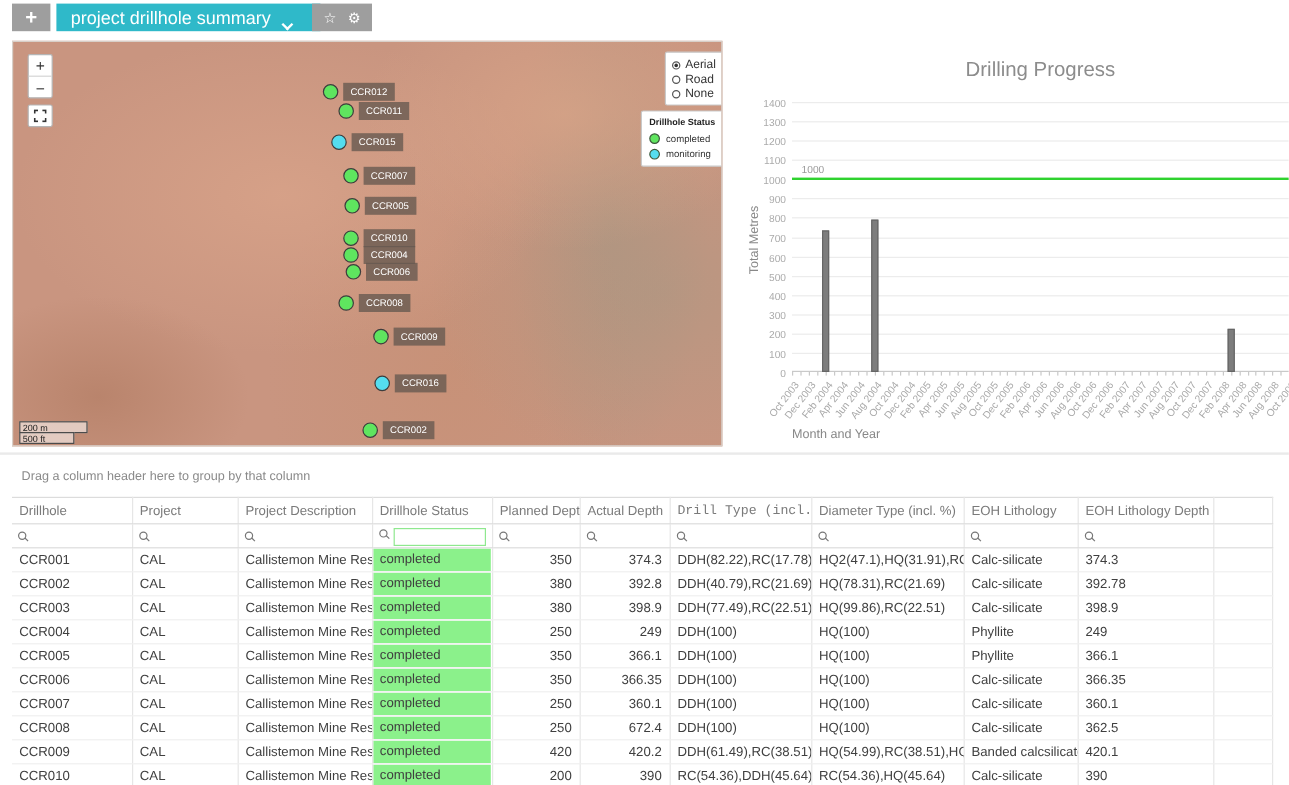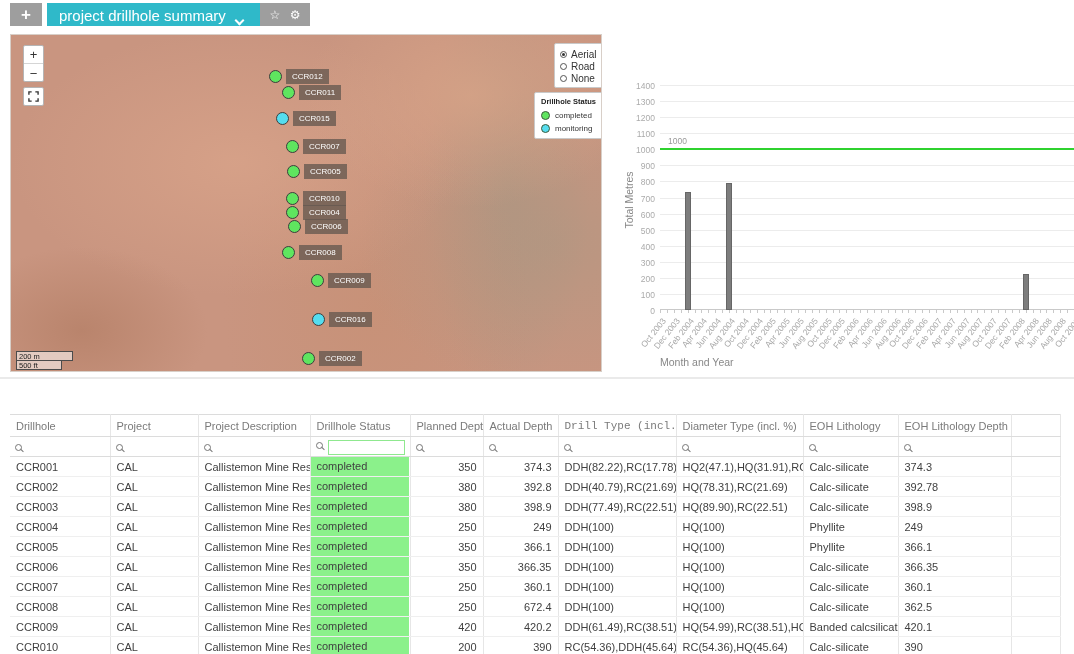--- a/index.html
+++ b/index.html
@@ -172,20 +172,21 @@
       <div class="marker-label" style="left: 317px; top: 238px;">CCR009</div>
       <div class="marker-dot" style="left: 300px; top: 239px; background: rgb(95, 229, 95);"></div>
       <div class="marker-label" style="left: 318px; top: 277px;">CCR016</div>
       <div class="marker-dot" style="left: 301px; top: 278px; background: rgb(85, 221, 239);"></div>
       <div class="marker-label" style="left: 308px; top: 316px;">CCR002</div>
       <div class="marker-dot" style="left: 291px; top: 317px; background: rgb(95, 229, 95);"></div>
     </div>
 </div>
 
 <div class="chart">
+  <div class="chart-title">Drilling Progress</div>
   <div class="chart-ylabel">Total Metres</div>
   <div class="plot">
       <div class="gridline" style="top: 208.929px;"></div>
       <div class="gridline" style="top: 192.857px;"></div>
       <div class="gridline" style="top: 176.786px;"></div>
       <div class="gridline" style="top: 160.714px;"></div>
       <div class="gridline" style="top: 144.643px;"></div>
       <div class="gridline" style="top: 128.571px;"></div>
       <div class="gridline" style="top: 112.5px;"></div>
       <div class="gridline" style="top: 96.4286px;"></div>
@@ -305,20 +306,21 @@
       <div class="bar" style="left: 24.6px; top: 106.875px; height: 118.125px; background: rgb(125, 125, 125);"></div>
       <div class="bar" style="left: 66px; top: 98.0357px; height: 126.964px; background: rgb(125, 125, 125);"></div>
       <div class="bar" style="left: 362.7px; top: 188.839px; height: 36.1607px; background: rgb(125, 125, 125);"></div>
       <div class="refline" style="top: 63.2857px; background: rgb(47, 210, 47);"></div>
       <div class="reflabel" style="top: 51.2857px;">1000</div>
     </div>
   <div class="chart-xlabel">Month and Year</div>
 </div>
 
 <div class="gridsec">
+  <div class="group-hint">Drag a column header here to group by that column</div>
   <table>
     <thead>
         <tr>
           <th style="width: 100px;">Drillhole</th>
           <th style="width: 88px;">Project</th>
           <th style="width: 112px;">Project Description</th>
           <th style="width: 100px;">Drillhole Status</th>
           <th class="r" style="width: 73px;">Planned Depth</th>
           <th class="r" style="width: 75px;">Actual Depth</th>
           <th style="width: 118px; font-family: Liberation Mono, monospace;">Drill Type (incl. %)</th>
@@ -375,21 +377,21 @@
         <tr>
           <td>CCR003</td>
           <td>CAL</td>
           <td>Callistemon Mine Res Dev</td>
           <td class="status-cell">
             <span class="status-pill" style="background: rgb(139, 241, 139);">completed</span>
           </td>
           <td class="r">380</td>
           <td class="r">398.9</td>
           <td>DDH(77.49),RC(22.51)</td>
-          <td>HQ(89.90),RC(22.51)</td>
+          <td>HQ(99.86),RC(22.51)</td>
           <td>Calc-silicate</td>
           <td>398.9</td>
           <td></td>
         </tr>
         <tr>
           <td>CCR004</td>
           <td>CAL</td>
           <td>Callistemon Mine Res Dev</td>
           <td class="status-cell">
             <span class="status-pill" style="background: rgb(139, 241, 139);">completed</span>

